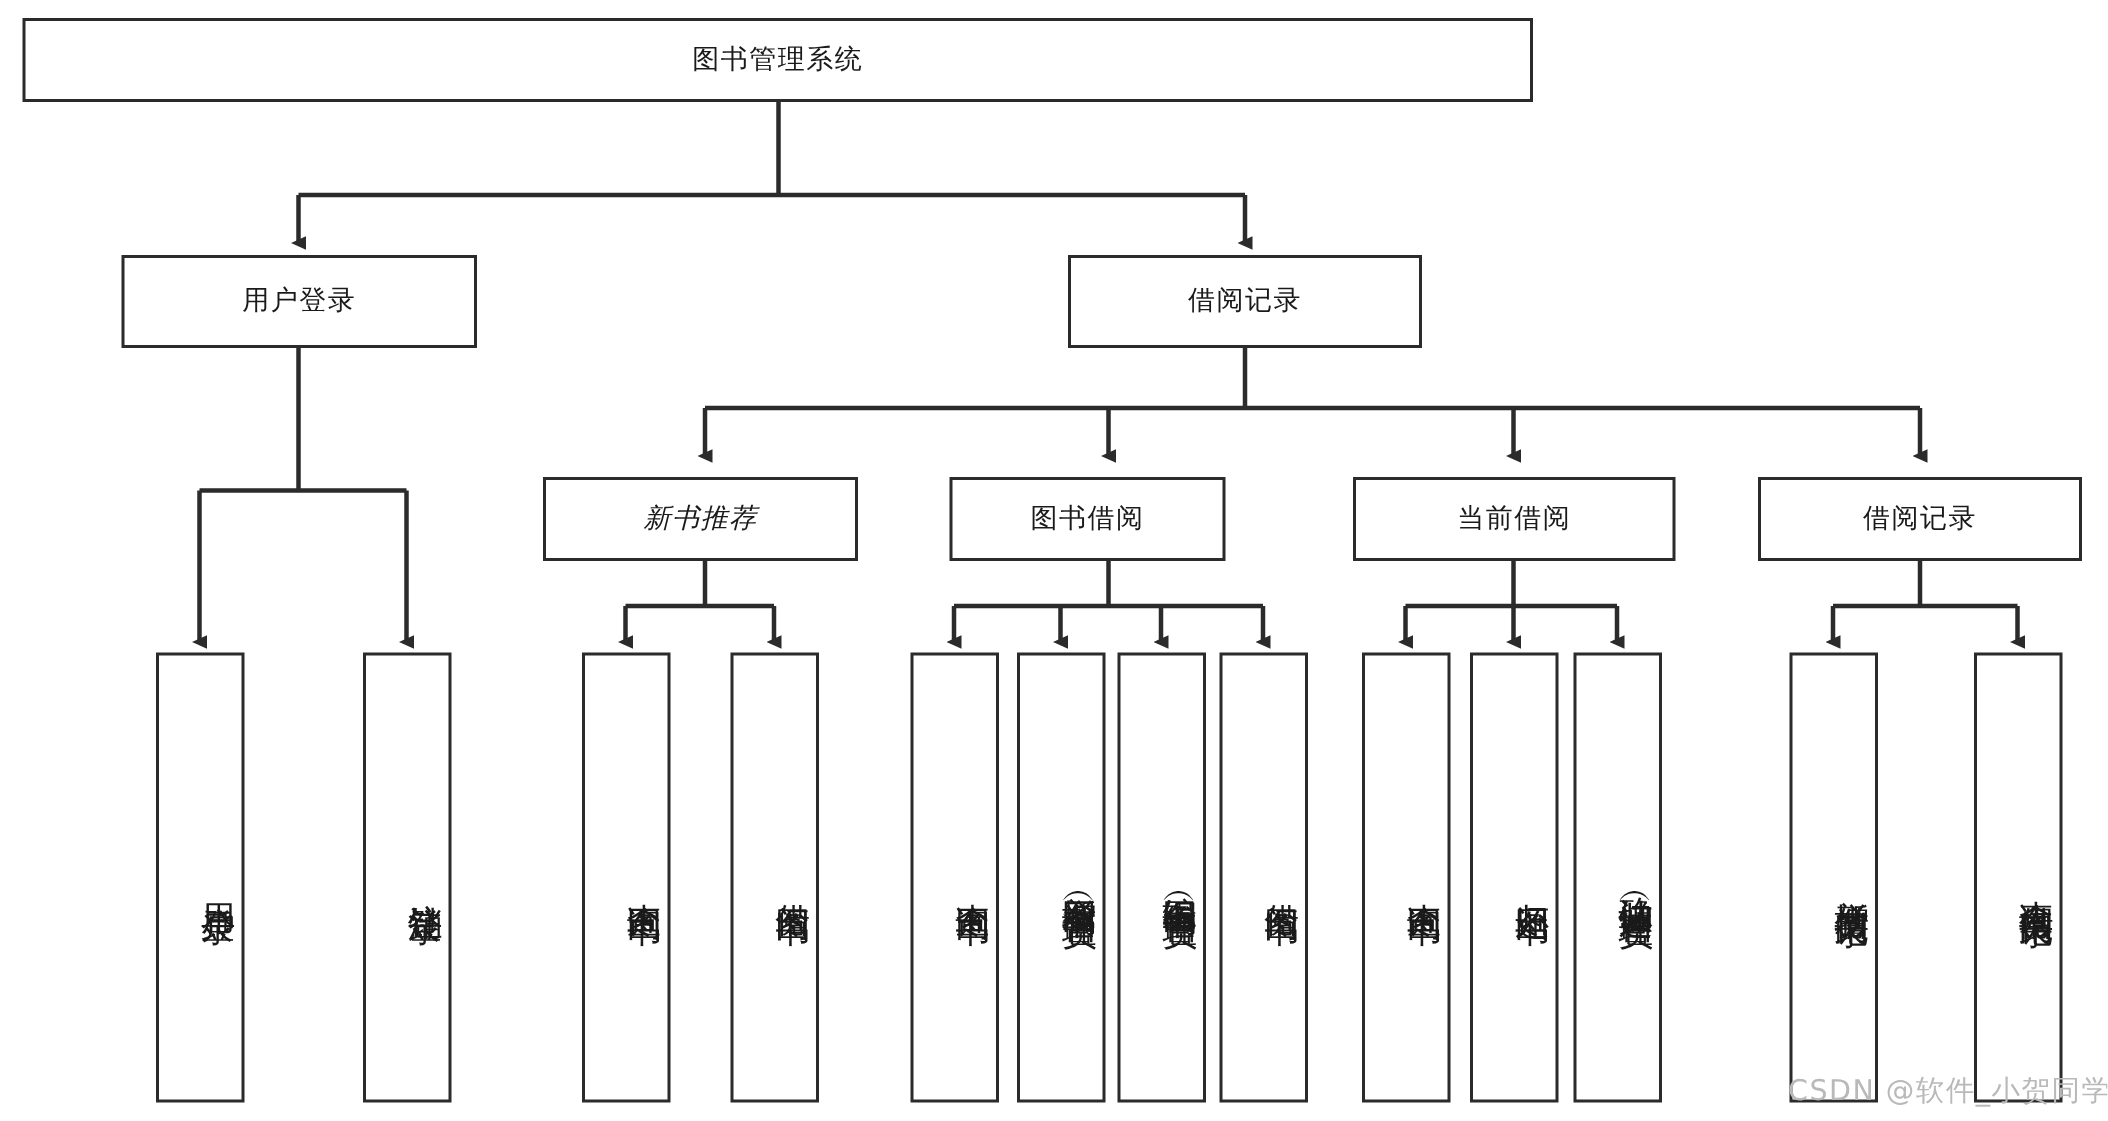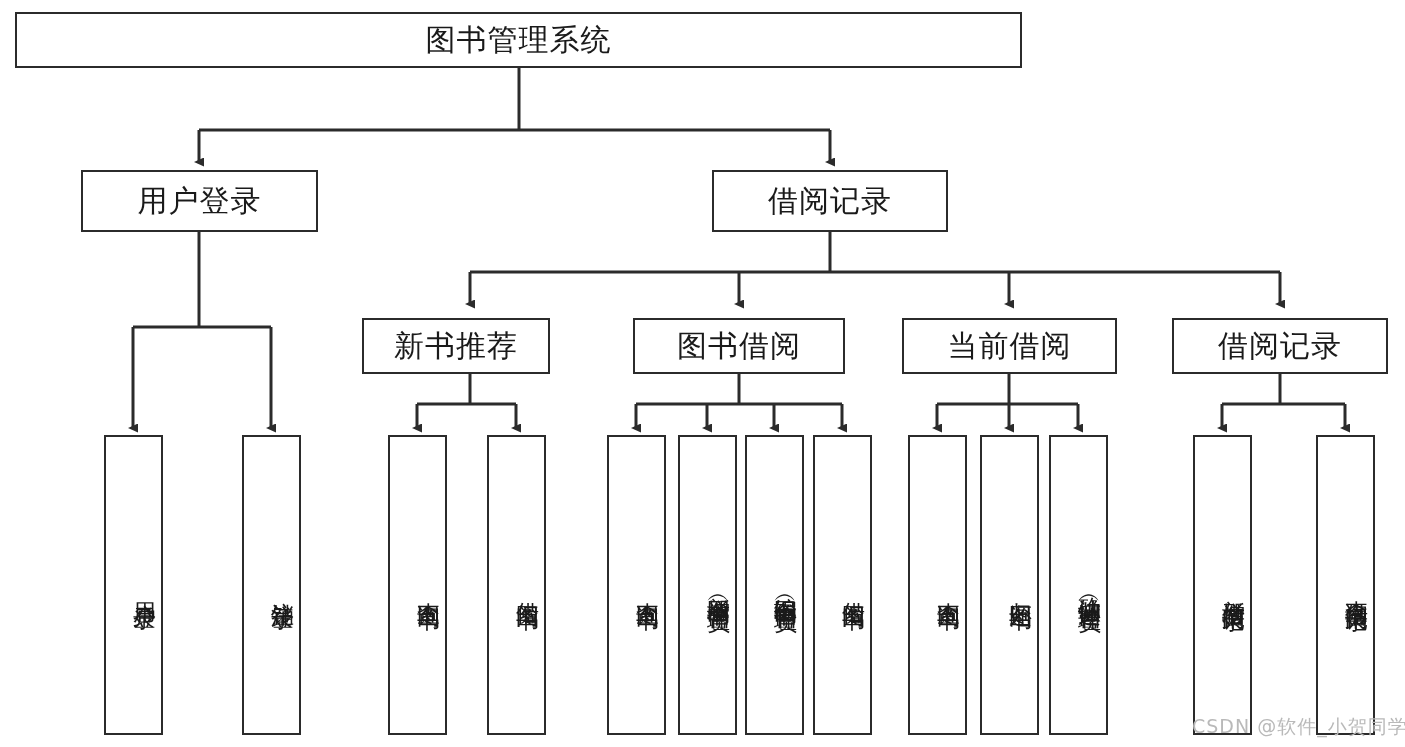--- a/index.html
+++ b/index.html
@@ -29,21 +29,21 @@
     position: absolute;
     box-sizing: border-box;
     background: #ffffff;
     border: 2px solid #2b2b2b;
     display: flex;
     align-items: center;
     justify-content: center;
     color: #1a1a1a;
   }
   .node.h {
-    font-size: 30px;
+    font-size: 18px;
     letter-spacing: 1px;
     line-height: 1.2;
   }
   .node.v {
     writing-mode: vertical-rl;
     text-orientation: upright;
     font-size: 23px;
     letter-spacing: 2px;
     align-items: flex-start;
     justify-content: center;
@@ -125,24 +125,24 @@
     <span>图书管理系统</span>
   </div>
 
   <div class="node h" style="left:81px; top:170px; width:237px; height:62px;">
     <span>用户登录</span>
   </div>
   <div class="node h" style="left:712px; top:170px; width:236px; height:62px;">
     <span>借阅记录</span>
   </div>
 
-  <div class="node h" style="left:362px; top:318px; width:188px; height:56px;">
+  <div class="node h" style="left:362px; top:318px; width:210px; height:56px;font-style:italic;">
     <span>新书推荐</span>
   </div>
-  <div class="node h" style="left:633px; top:318px; width:212px; height:56px;justify-content:center;">
+  <div class="node h" style="left:633px; top:318px; width:184px; height:56px;justify-content:center;">
     <span>图书借阅</span>
   </div>
   <div class="node h" style="left:902px; top:318px; width:215px; height:56px;">
     <span>当前借阅</span>
   </div>
   <div class="node h" style="left:1172px; top:318px; width:216px; height:56px;">
     <span>借阅记录</span>
   </div>
 
   <div class="node v" style="left:104px; top:435px; width:59px; height:300px;">

